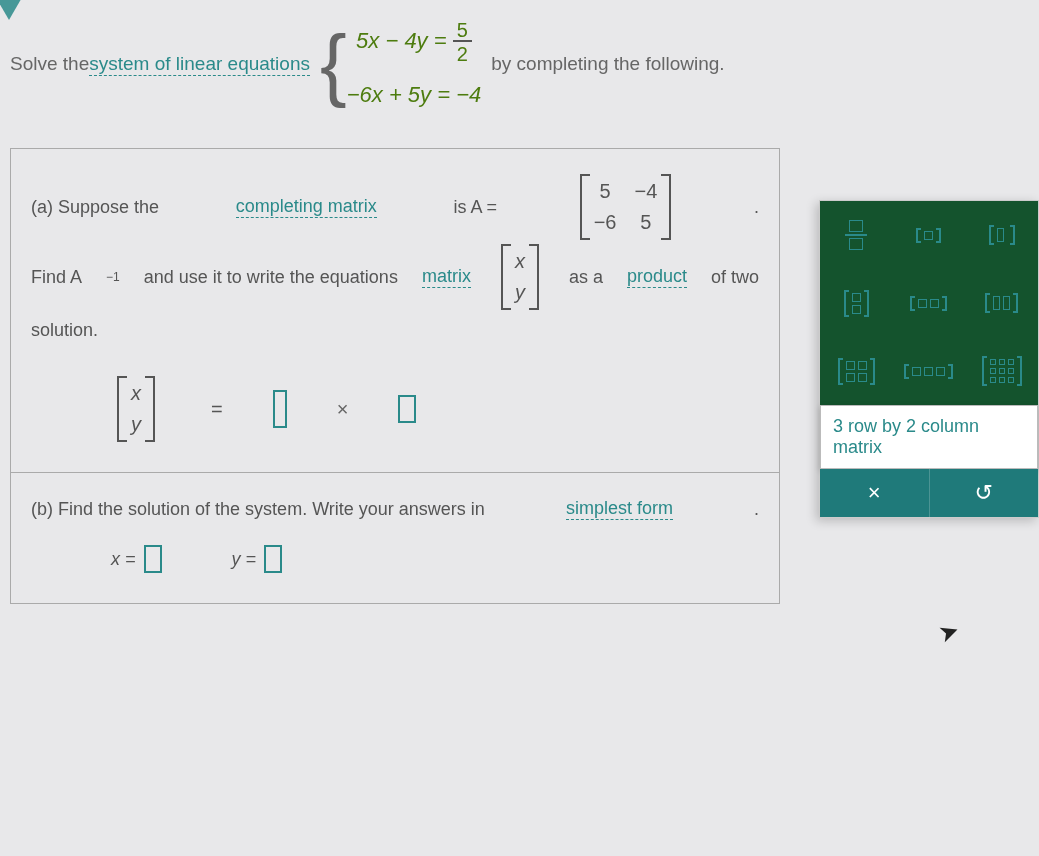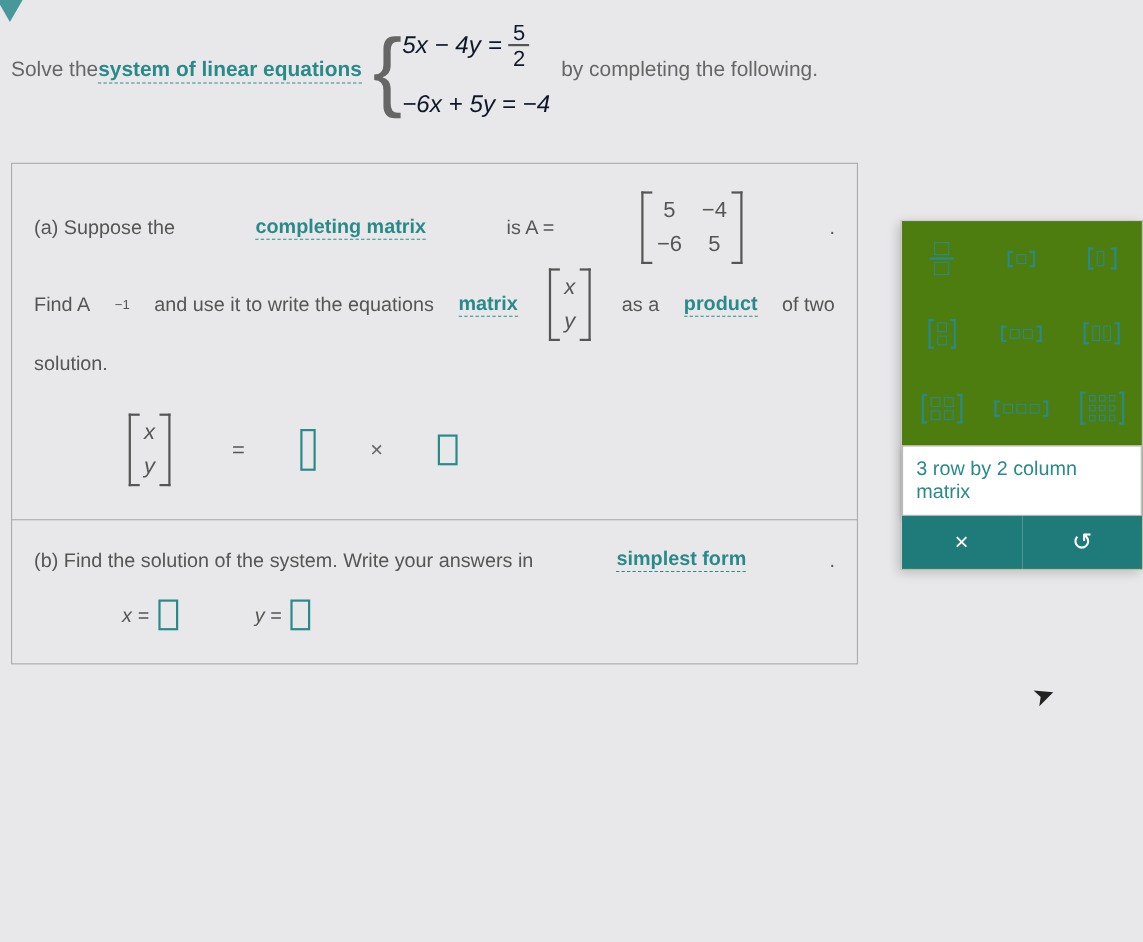--- a/index.html
+++ b/index.html
@@ -21,40 +21,40 @@
     display: flex;
     align-items: center;
     margin-bottom: 40px;
     font-size: 19px;
     color: #666;
     flex-wrap: nowrap;
   }
   .link {
     color: #2a8a8a;
     border-bottom: 1px dashed #2a8a8a;
-    font-weight: bold;
   }
   .brace-system {
     display: flex;
     align-items: center;
     margin: 0 10px;
   }
   .brace {
     font-size: 80px;
     line-height: 80px;
     color: #666;
     font-weight: 300;
   }
   .eqs {
     display: flex;
     flex-direction: column;
     font-size: 22px;
-    color: #0f172a;
+    color: #4d7c0f;
     gap: 18px;
     font-style: italic;
+    align-items: center;
   }
   .frac {
     display: inline-flex;
     flex-direction: column;
     align-items: center;
     vertical-align: middle;
     font-size: 20px;
     font-style: normal;
     line-height: 1;
   }
@@ -124,21 +124,21 @@
     margin-top: 25px;
     padding-left: 80px;
     font-size: 18px;
   }
   .var-eq { display:flex; align-items:center; gap:8px; font-style: italic;}
   .toolbox {
     position: absolute;
     right: 0;
     top: 200px;
     width: 220px;
-    background: #4d7c0f;
+    background: #14532d;
     border: 1px solid #ccc;
     box-shadow: -3px 3px 10px rgba(0,0,0,0.2);
   }
   .tool-grid {
     display: grid;
     grid-template-columns: repeat(3, 1fr);
     gap: 0;
   }
   .tool-cell {
     height: 68px;

